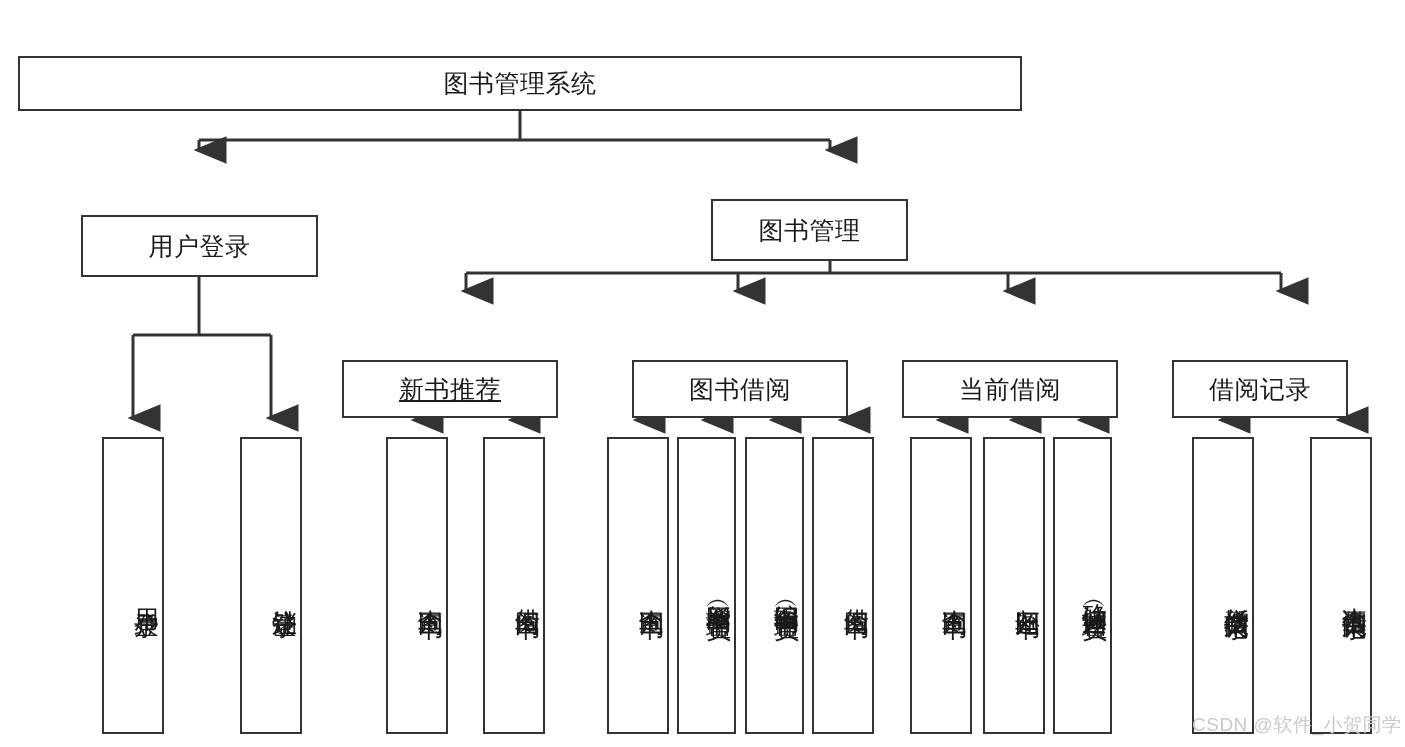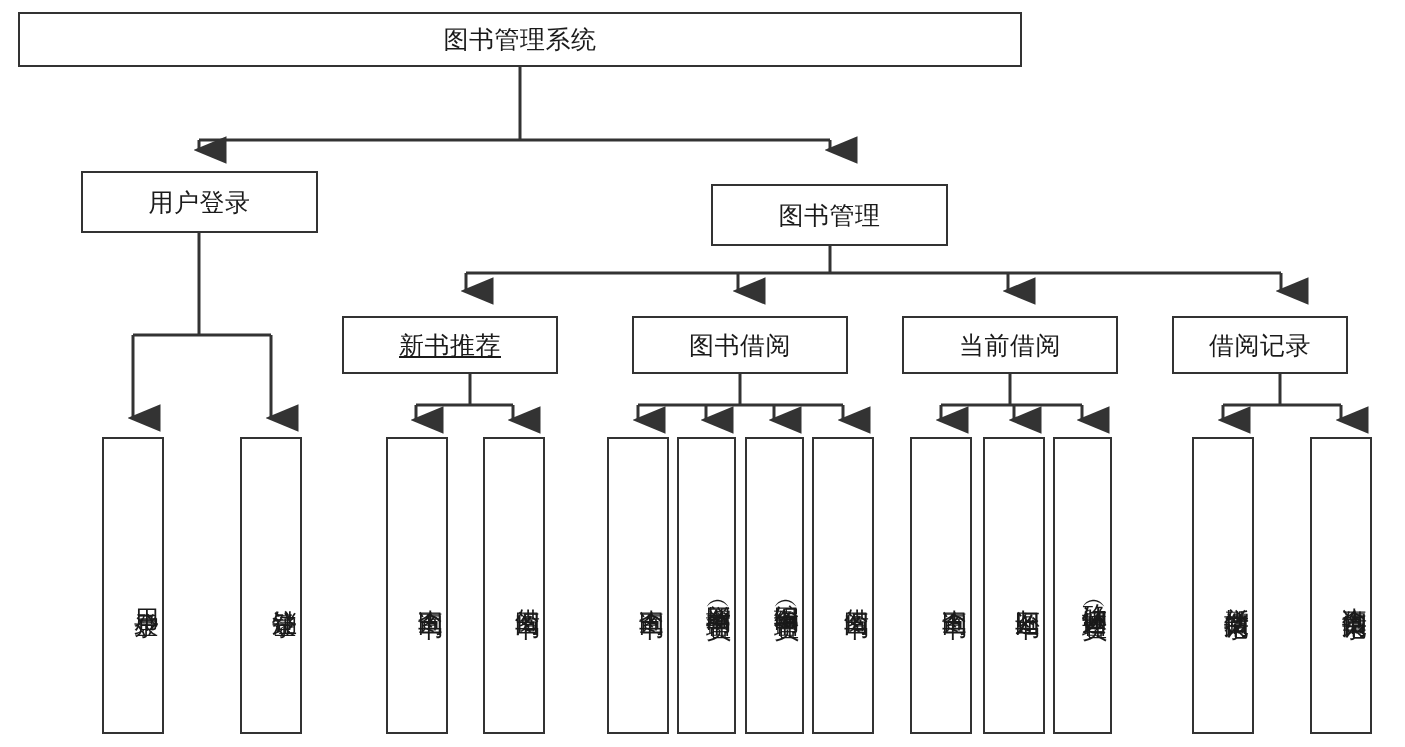--- a/index.html
+++ b/index.html
@@ -32,20 +32,21 @@
     background: #ffffff;
     display: flex;
     align-items: center;
     justify-content: center;
     color: #1a1a1a;
     line-height: 1.22;
   }
   .node.horiz {
     font-size: 25px;
     letter-spacing: 0.5px;
+    margin-top: 44px;
   }
   .node.vert {
     writing-mode: vertical-rl;
     text-orientation: upright;
     align-items: flex-start;
     justify-content: center;
     padding-top: 14px;
     font-size: 25px;
     letter-spacing: 2px;
   }
@@ -114,35 +115,36 @@
       <path d="M 1280 374 L 1280 405"></path>
       <path d="M 1223 405 L 1341 405"></path>
       <path d="M 1223 405 L 1223 420" marker-end="url(#arrow)"></path>
       <path d="M 1341 405 L 1341 420" marker-end="url(#arrow)"></path>
     </g>
   </svg>
 
   <div class="node horiz root" style="left: 18px; top: 12px; width: 1004px; height: 55px;">图书管理系统</div>
 
   <div class="node horiz" style="left: 81px; top: 171px; width: 237px; height: 62px;">用户登录</div>
-  <div class="node horiz" style="left: 711px; top: 184px; width: 237px; height: 62px;">图书管理</div>
+  <div class="node horiz" style="left: 711px; top: 155px; width: 197px; height: 62px;">图书管理</div>
 
   <div class="node horiz" style="left: 342px; top: 316px; width: 216px; height: 58px; text-decoration: underline;">新书推荐</div>
   <div class="node horiz" style="left: 902px; top: 316px; width: 216px; height: 58px;">当前借阅</div>
   <div class="node horiz" style="left: 632px; top: 316px; width: 216px; height: 58px;">图书借阅</div>
   <div class="node horiz" style="left: 1172px; top: 316px; width: 176px; height: 58px;">借阅记录</div>
 
   <div class="node vert" style="left: 102px; top: 437px; width: 62px; height: 297px;">用户登录</div>
   <div class="node vert" style="left: 240px; top: 437px; width: 62px; height: 297px;">注销登录</div>
   <div class="node vert" style="left: 386px; top: 437px; width: 62px; height: 297px;">查询图书</div>
   <div class="node vert" style="left: 483px; top: 437px; width: 62px; height: 297px;">借阅图书</div>
   <div class="node vert" style="left: 607px; top: 437px; width: 62px; height: 297px;">查询图书</div>
   <div class="node vert" style="left: 677px; top: 437px; width: 59px; height: 297px;">新增图书（管理员）</div>
   <div class="node vert" style="left: 745px; top: 437px; width: 59px; height: 297px;">编辑图书（管理员）</div>
   <div class="node vert" style="left: 812px; top: 437px; width: 62px; height: 297px;">借阅图书</div>
   <div class="node vert" style="left: 910px; top: 437px; width: 62px; height: 297px;">查询图书</div>
   <div class="node vert" style="left: 983px; top: 437px; width: 62px; height: 297px;">归还图书</div>
   <div class="node vert" style="left: 1053px; top: 437px; width: 59px; height: 297px;">确认归还（管理员）</div>
   <div class="node vert" style="left: 1192px; top: 437px; width: 62px; height: 297px;">新增借阅记录</div>
   <div class="node vert" style="left: 1310px; top: 437px; width: 62px; height: 297px;">查询借阅记录</div>
 
+  <div class="watermark">CSDN @软件_小贺同学</div>
 
 </div>
 
 </body></html>

